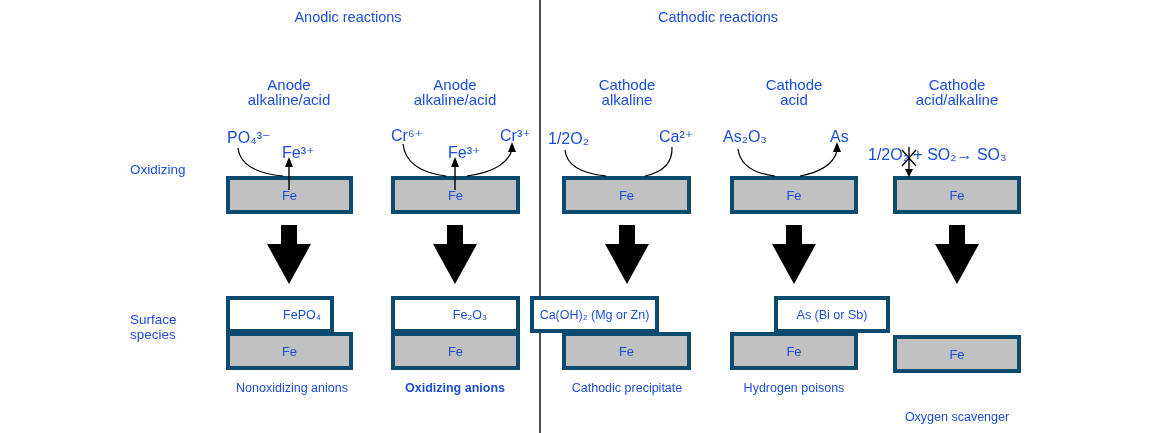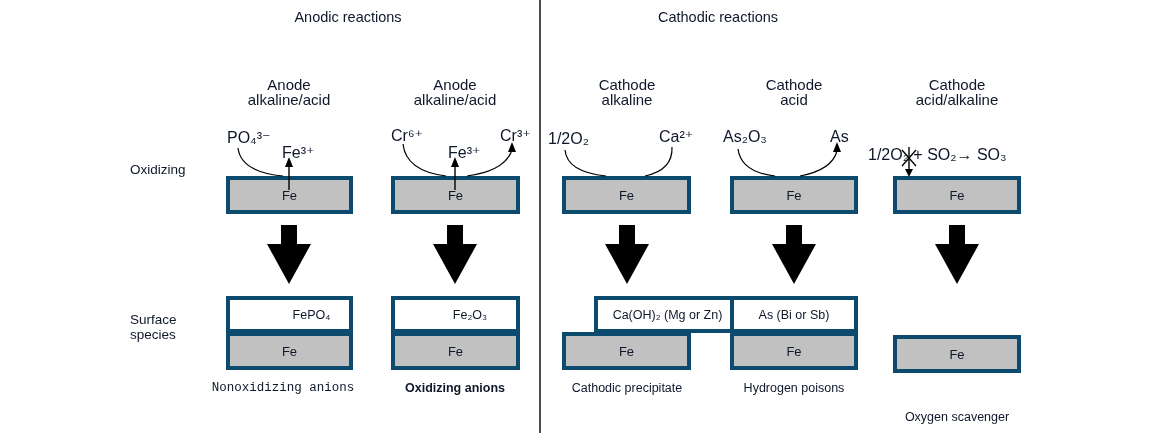--- a/index.html
+++ b/index.html
@@ -1,18 +1,18 @@
 <!DOCTYPE html>
 <html><head>
 <meta charset="utf-8">
 <style>
   html,body{margin:0;padding:0;background:#ffffff;}
   .canvas{
     position:relative; width:1155px; height:433px; background:#ffffff;
-    font-family:"Liberation Sans","DejaVu Sans",sans-serif; color:#0f172a;
+    font-family:"Liberation Sans","DejaVu Sans",sans-serif; color:#1d4ed8;
     overflow:hidden;
   }
   .abs{position:absolute; white-space:nowrap;}
   .ctr{transform:translateX(-50%); text-align:center;}
   .section-title{font-size:14.5px; top:9px; z-index:10;}
   .col-header{font-size:15px; line-height:15px; top:77px; z-index:10;}
   .species{font-size:16px; z-index:10;}
   .rowlabel{font-size:13.5px; z-index:10;}
   .divider{position:absolute; left:539px; top:0; width:2px; height:433px; background:#4d4d4d; z-index:1;}
   .box{
@@ -80,35 +80,35 @@
   <div class="abs species" style="left:830px; top:128px;">As</div>
 
   <div class="abs species" style="left:868px; top:126px;margin-top:20px;">1/2O₂ + SO₂→ SO₃</div>
 
   <div class="box gray rbox" style="left:226px; width:127px;">Fe</div>
   <div class="box gray rbox" style="left:391px; width:129px;">Fe</div>
   <div class="box gray rbox" style="left:562px; width:129px;">Fe</div>
   <div class="box gray rbox" style="left:730px; width:128px;">Fe</div>
   <div class="box gray rbox" style="left:893px; width:128px;">Fe</div>
 
-  <div class="box white wbox" style="left:226px; width:127px;padding-left:44px;">FePO₄</div>
+  <div class="box white wbox" style="left:226px; width:108px;padding-left:44px;">FePO₄</div>
   <div class="box gray gbox" style="left:226px; width:127px;">Fe</div>
 
   <div class="box white wbox" style="left:391px; width:129px;padding-left:29px;">Fe₂O₃</div>
   <div class="box gray gbox" style="left:391px; width:129px;">Fe</div>
 
-  <div class="box white wbox" style="left:594px; width:147px;">Ca(OH)₂ (Mg or Zn)</div>
+  <div class="box white wbox" style="left:530px; width:129px;">Ca(OH)₂ (Mg or Zn)</div>
   <div class="box gray gbox" style="left:562px; width:129px;">Fe</div>
 
-  <div class="box white wbox" style="left:730px; width:128px;">As (Bi or Sb)</div>
+  <div class="box white wbox" style="left:774px; width:116px;">As (Bi or Sb)</div>
   <div class="box gray gbox" style="left:730px; width:128px;">Fe</div>
 
   <div class="box gray gbox5" style="left:893px; width:128px;">Fe</div>
 
-  <div class="abs ctr caption" style="left:283px;font-family:Liberation Mono, monospace;">Nonoxidizing anions</div>
+  <div class="abs ctr caption" style="left:292px;">Nonoxidizing anions</div>
   <div class="abs ctr caption" style="left:455px;font-weight:bold;">Oxidizing anions</div>
   <div class="abs ctr caption" style="left:627px;">Cathodic precipitate</div>
   <div class="abs ctr caption" style="left:794px;">Hydrogen poisons</div>
   <div class="abs ctr caption" style="left:957px;margin-top:29px;">Oxygen scavenger</div>
 
   <svg class="overlay" width="1155" height="433" viewBox="0 0 1155 433">
     <g stroke="#000" stroke-width="1.2" fill="none">
 
       <path d="M238,148 Q241,172 283,176"></path>
 

